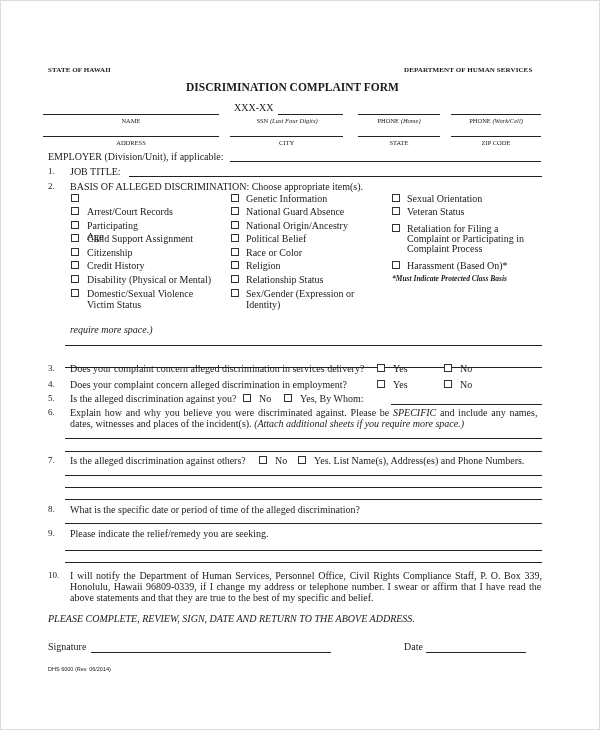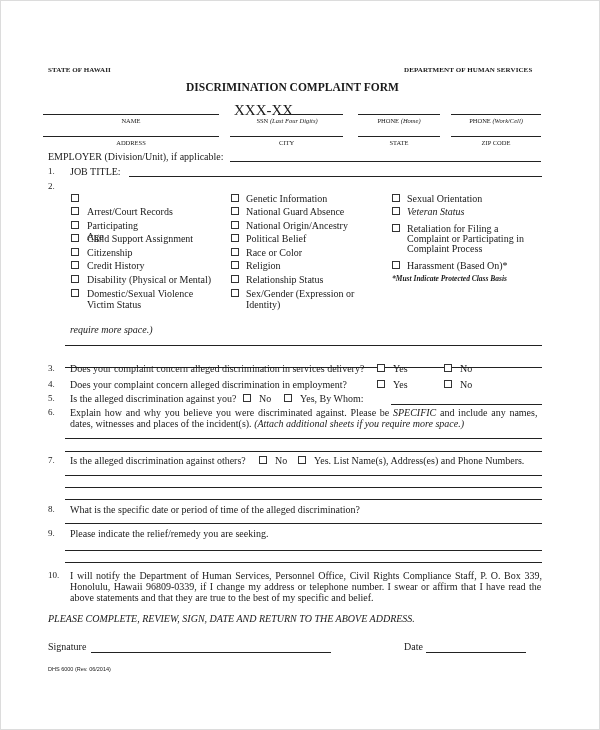--- a/index.html
+++ b/index.html
@@ -22,21 +22,21 @@
 </style>
 </head>
 <body>
 
 <div class="page">
 
   <div class="abs hdr-small" style="left:47px;top:65px;">STATE OF HAWAII</div>
   <div class="abs hdr-small" style="left:403px;top:65px;">DEPARTMENT OF HUMAN SERVICES</div>
   <div class="abs title" style="left:185px;top:80px;">DISCRIMINATION COMPLAINT FORM</div>
 
-  <div class="abs" style="left:233px;top:101px;font-size:15px;">XXX-XX</div>
+  <div class="abs" style="left:233px;top:101px;font-size:10px;">XXX-XX</div>
   <div class="line" style="left:42px;top:113px;width:176px;"></div>
   <div class="line" style="left:277px;top:113px;width:65px;"></div>
   <div class="line" style="left:357px;top:113px;width:82px;"></div>
   <div class="line" style="left:450px;top:113px;width:90px;"></div>
 
   <div class="cap" style="left:42px;top:116px;width:176px;"><span>NAME</span></div>
   <div class="cap" style="left:230px;top:116px;width:112px;"><span>SSN</span> <i>(Last Four Digits)</i></div>
   <div class="cap" style="left:357px;top:116px;width:82px;"><span>PHONE</span> <i>(Home)</i></div>
   <div class="cap" style="left:450px;top:116px;width:90px;"><span>PHONE</span> <i>(Work/Cell)</i></div>
 
@@ -51,20 +51,21 @@
   <div class="cap" style="left:450px;top:138px;width:90px;">ZIP CODE</div>
 
   <div class="t" style="left:47px;top:150px;">EMPLOYER (Division/Unit), if applicable:</div>
   <div class="line" style="left:229px;top:160px;width:311px;"></div>
 
   <div class="num" style="left:47px;top:165px;">1.</div>
   <div class="t" style="left:69px;top:165px;">JOB TITLE:</div>
   <div class="line" style="left:128px;top:175px;width:413px;"></div>
 
   <div class="num" style="left:47px;top:180px;">2.</div>
+  <div class="t" style="left:69px;top:180px;">BASIS OF ALLEGED DISCRIMINATION:  Choose appropriate item(s).</div>
 
   <div class="cb" style="left:70px;top:193px;"></div>
   <div class="t" style="left:86px;top:192px;margin-top:38px;">Age</div>
   <div class="cb" style="left:70px;top:206px;"></div>
   <div class="t" style="left:86px;top:205px;">Arrest/Court Records</div>
   <div class="cb" style="left:70px;top:220px;"></div>
   <div class="t" style="left:86px;top:219px;">Participating</div>
   <div class="cb" style="left:70px;top:233px;"></div>
   <div class="t" style="left:86px;top:232px;">Child Support Assignment</div>
   <div class="cb" style="left:70px;top:247px;"></div>
@@ -91,21 +92,21 @@
   <div class="t" style="left:245px;top:259px;">Religion</div>
   <div class="cb" style="left:230px;top:274px;"></div>
   <div class="t" style="left:245px;top:273px;">Relationship Status</div>
   <div class="cb" style="left:230px;top:288px;"></div>
   <div class="t" style="left:245px;top:287px;">Sex/Gender (Expression or</div>
   <div class="t" style="left:245px;top:298px;">Identity)</div>
 
   <div class="cb" style="left:391px;top:193px;"></div>
   <div class="t" style="left:406px;top:192px;">Sexual Orientation</div>
   <div class="cb" style="left:391px;top:206px;"></div>
-  <div class="t" style="left:406px;top:205px;font-style:italic;">Veteran Status</div>
+  <div class="t" style="left:406px;top:205px;">Veteran Status</div>
   <div class="cb" style="left:391px;top:223px;"></div>
   <div class="t" style="left:406px;top:222px;">Retaliation for Filing a</div>
   <div class="t" style="left:406px;top:232px;">Complaint or Participating in</div>
   <div class="t" style="left:406px;top:242px;">Complaint Process</div>
   <div class="cb" style="left:391px;top:260px;"></div>
   <div class="t" style="left:406px;top:259px;">Harassment (Based On)*</div>
   <div class="t bi" style="left:391px;top:273px;font-size:7.5px;">*Must Indicate Protected Class Basis</div>
 
   <div class="t it" style="left:69px;top:323px;">require more space.)</div>
   <div class="line" style="left:64px;top:344px;width:477px;"></div>

